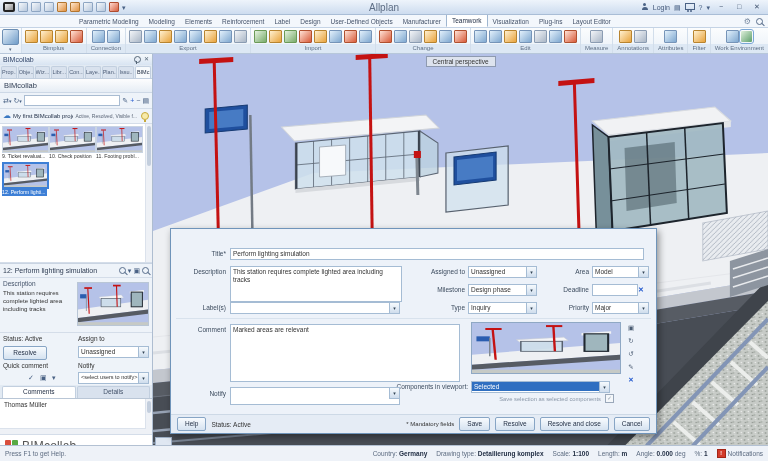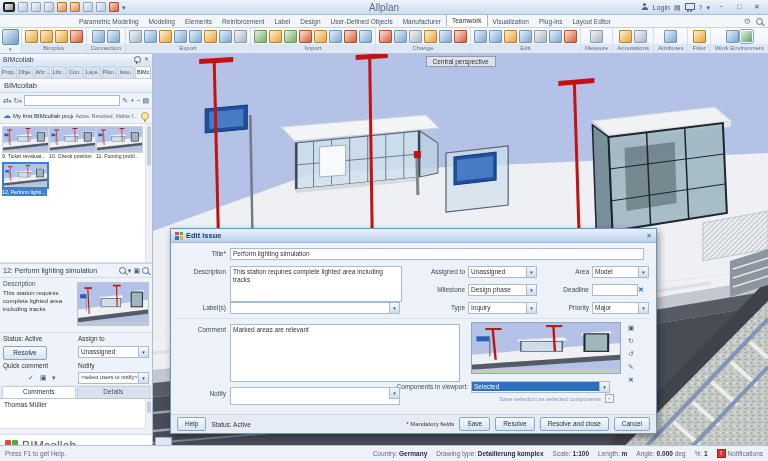--- a/index.html
+++ b/index.html
@@ -550,30 +550,20 @@
         <line x1="578" y1="216" x2="613" y2="205" stroke="#e8eaed" stroke-width="1.5"></line>
         <line x1="578" y1="225" x2="613" y2="214" stroke="#e8eaed" stroke-width="1.5"></line>
         <line x1="578" y1="234" x2="613" y2="223" stroke="#e8eaed" stroke-width="1.5"></line>
       </g>
     </svg>
     <div class="vplabel">Central perspective</div>
     <div class="vptab"></div>
   </div>
 
   <div class="dialog">
-    <div class="d-title">
-      <span class="dlogo">
-          <i></i>
-          <i></i>
-          <i></i>
-          <i></i>
-        </span>
-      <span>Edit issue</span>
-      <span class="d-close">✕</span>
-    </div>
     <div class="d-body">
       <span class="lbl" style="left:0;width:55px;top:8px">Title*</span>
       <div class="inp" style="left:59px;top:6px;width:408px;height:10px">Perform lighting simulation</div>
 
       <span class="lbl" style="left:0;width:55px;top:26px">Description</span>
       <div class="inp ta" style="left:59px;top:24px;width:166px;height:33px">This station requires complete lighted area including tracks</div>
 
       <span class="lbl" style="left:232px;width:62px;top:26px">Assigned to</span>
       <span class="combo" style="left:297px;top:24px;width:54px;height:10px">
         <span>Unassigned</span><span class="arr">▾</span>

